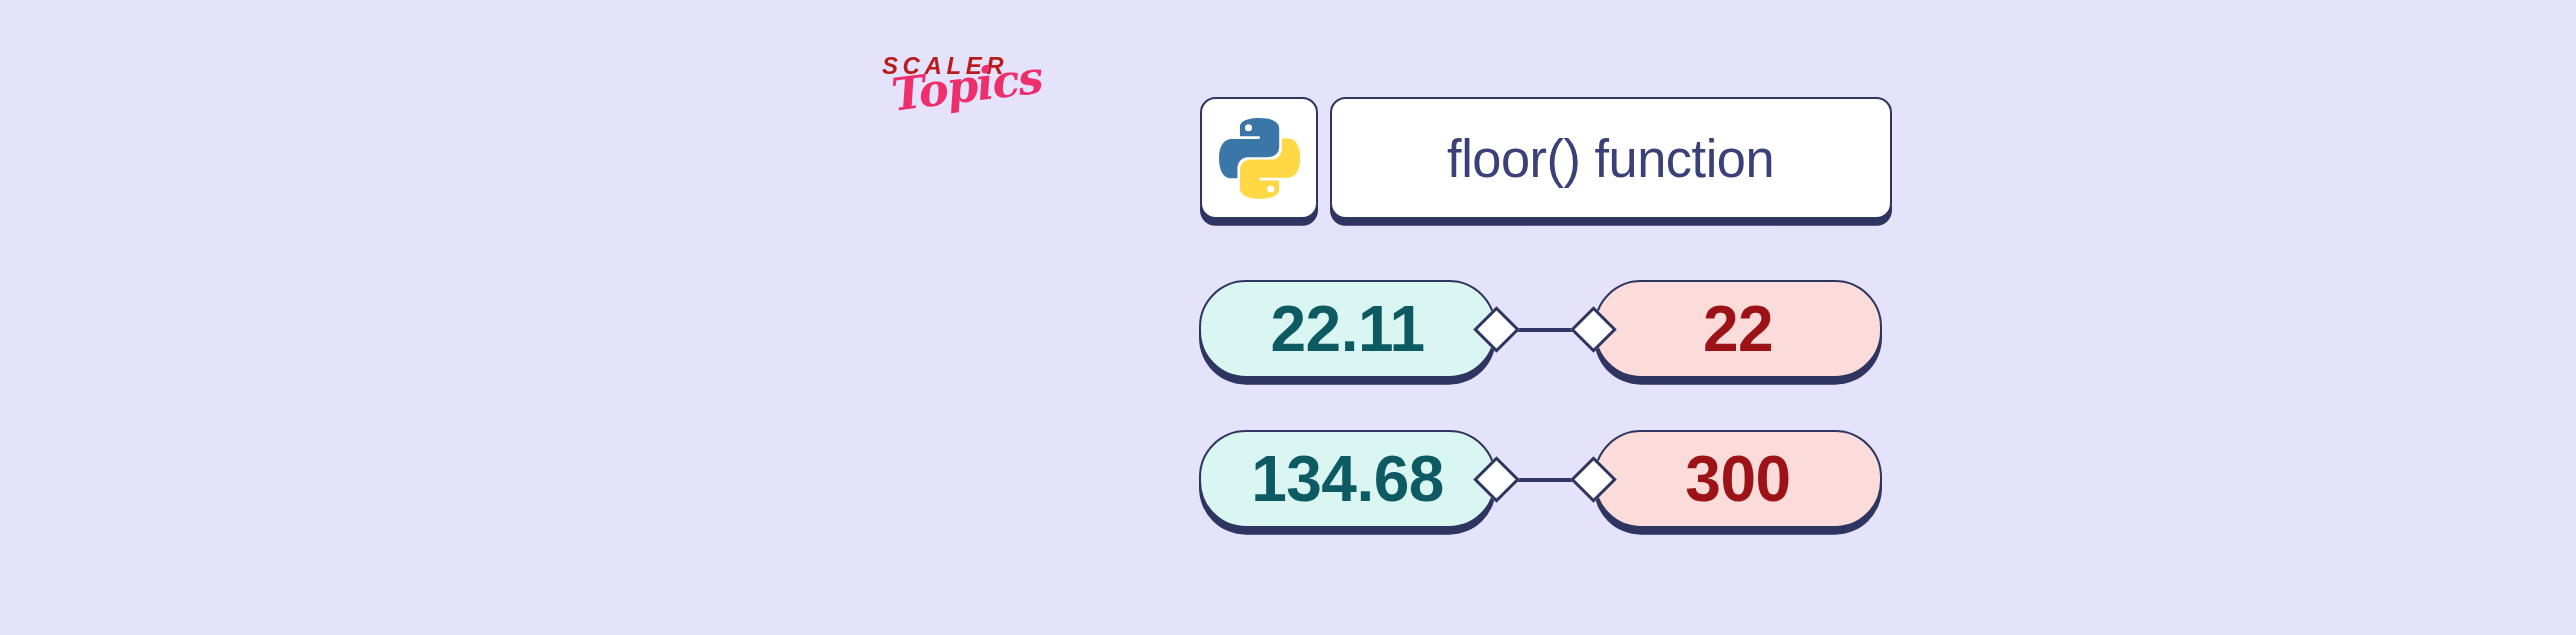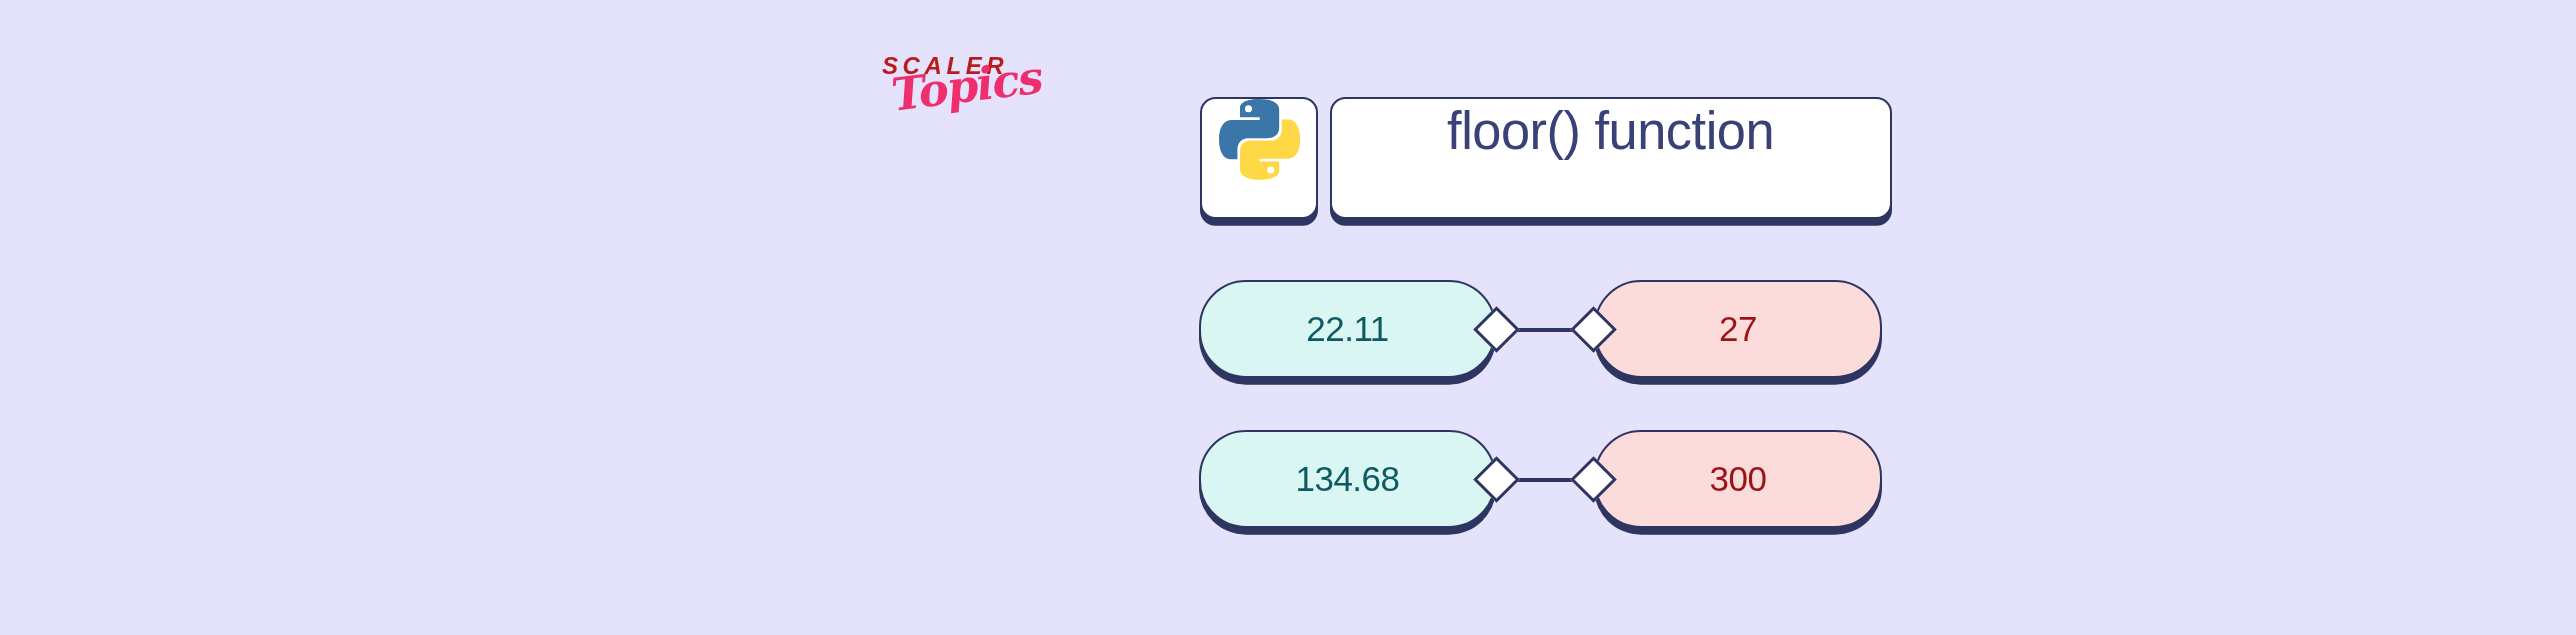--- a/index.html
+++ b/index.html
@@ -28,42 +28,42 @@
     transform-origin:left top;
     letter-spacing:-1.5px;
   }
 
   
   .card{
     background:#ffffff;
     border:2.6px solid #2e3560;
     border-radius:15.5px;
     box-shadow:0 6.7px 0 #2e3560;
-    display:flex;align-items:flex-start;justify-content:center;
+    display:flex;align-items:center;justify-content:center;
   }
   .python-card{left:1200px;top:97px;width:114px;height:118px;}
   .title-card{left:1330px;top:97px;width:558px;height:118px;}
   .title-text{
     font-size:54px;color:#3a4178;font-weight:400;
     letter-spacing:-0.5px;white-space:nowrap;
     transform:scaleX(.97);
   }
 
   
   .pill{
     position:absolute;height:94px;
     border:2.6px solid #2e3560;
     border-radius:47px;
     box-shadow:0 6.7px 0 #2e3560;
     display:flex;align-items:center;justify-content:center;
     z-index:2;
   }
   .pill-in{background:#d9f6f3;}
   .pill-out{background:#fcdcdb;}
-  .pill-text{font-size:35px;font-weight:normal;letter-spacing:-0.5px;}
+  .pill-text{font-size:64px;font-weight:bold;letter-spacing:-0.5px;}
   .pill-in .pill-text{color:#0e5a63;}
   .pill-out .pill-text{color:#9d1216;}
 
   .row1 .pill-in{left:1199px;top:280px;width:293px;}
   .row1 .pill-out{left:1594px;top:280px;width:284px;}
   .row2 .pill-in{left:1199px;top:430px;width:293px;}
   .row2 .pill-out{left:1594px;top:430px;width:284px;}
 
   .connector{
     position:absolute;height:3.6px;background:#2e3560;z-index:1;
@@ -104,21 +104,21 @@
 </div>
 
 <div class="row1">
   <div class="connector"></div>
   <div class="pill pill-in">
     <span class="pill-text">22.11</span>
   </div>
   <div class="diamond diamond-left"></div>
   <div class="diamond diamond-right"></div>
   <div class="pill pill-out">
-    <span class="pill-text">27</span>
+    <span class="pill-text">22</span>
   </div>
 </div>
 
 <div class="row2">
   <div class="connector"></div>
   <div class="pill pill-in">
     <span class="pill-text">134.68</span>
   </div>
   <div class="diamond diamond-left"></div>
   <div class="diamond diamond-right"></div>

